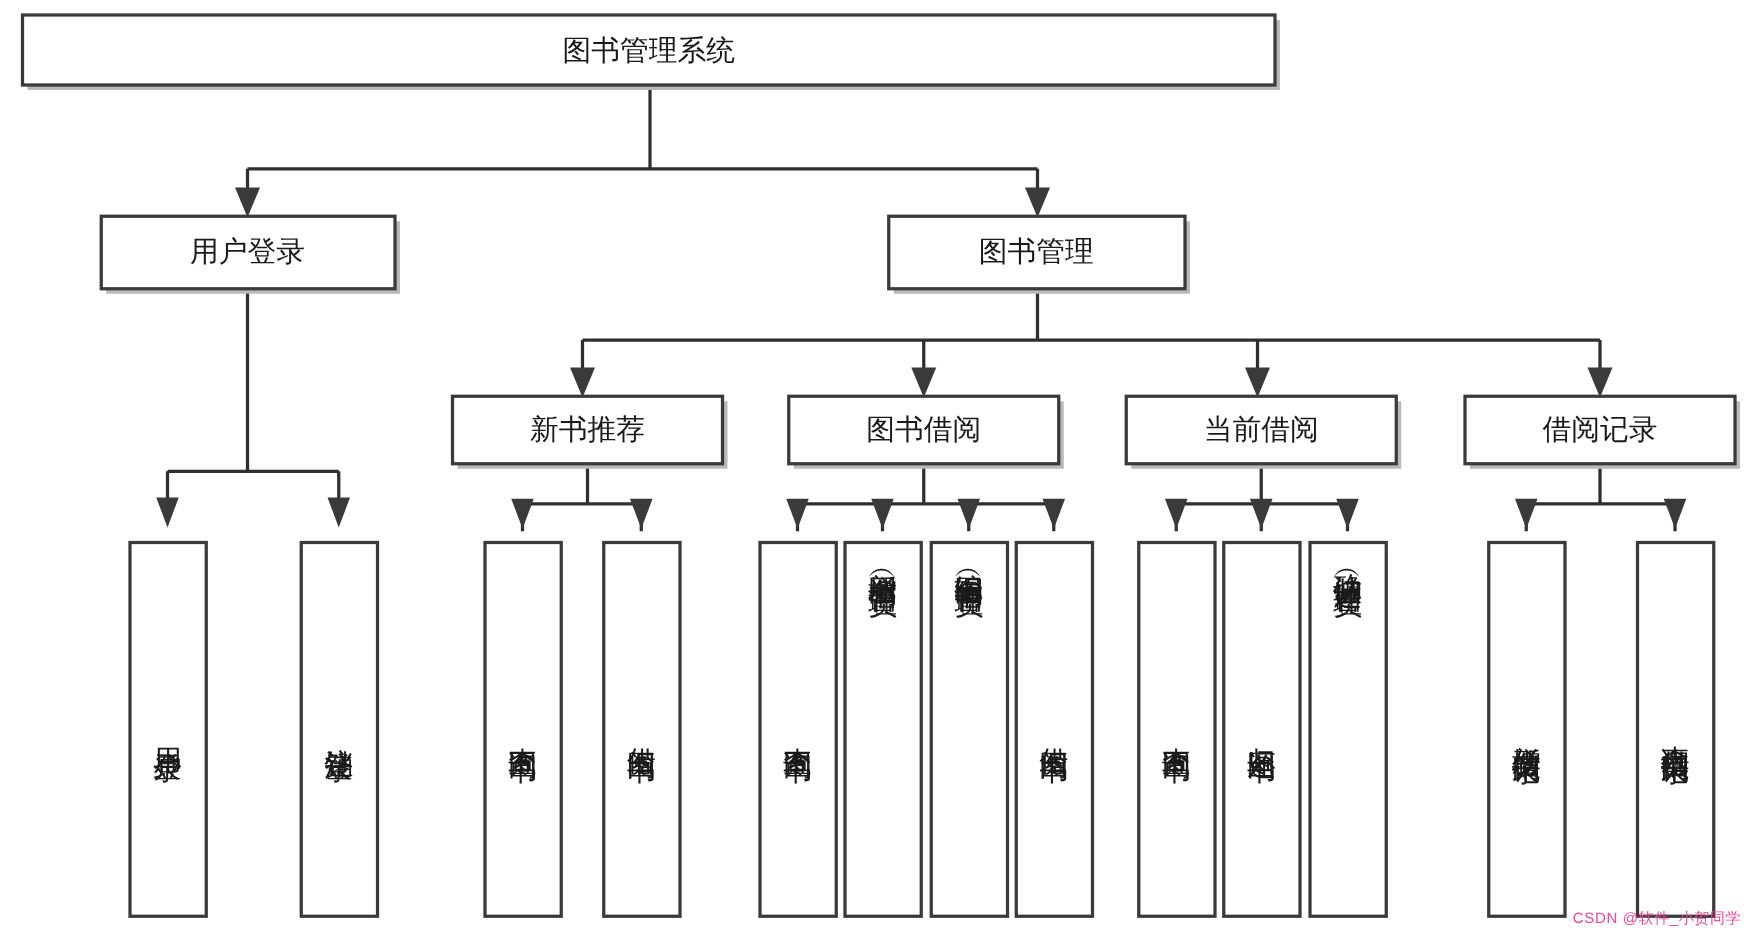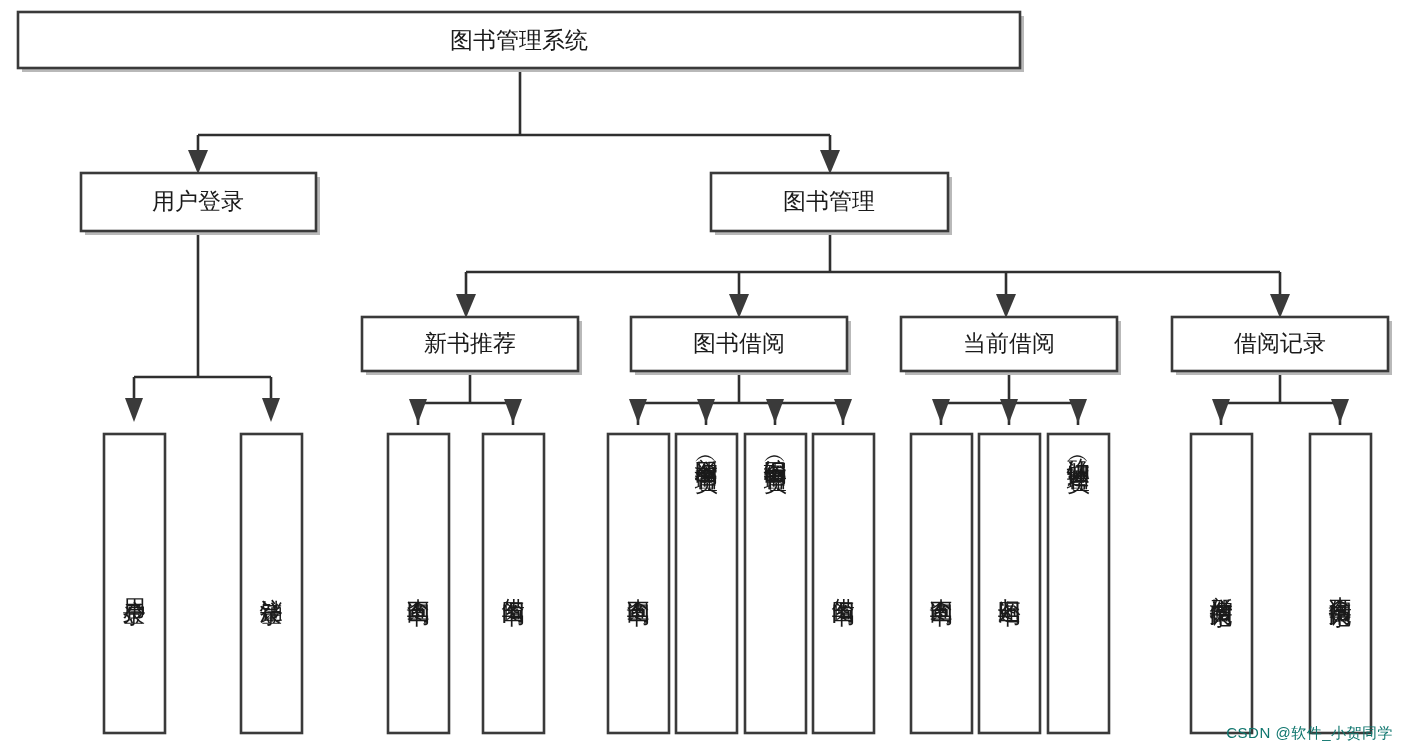--- a/index.html
+++ b/index.html
@@ -69,22 +69,22 @@
     letter-spacing: 2px;
     color: #1a1a1a;
     white-space: nowrap;
     text-align: center;
   }
   .watermark {
     position: absolute;
     right: 12px;
     bottom: 4px;
     font-family: "Liberation Sans", "DejaVu Sans", sans-serif;
-    font-size: 15px;
-    color: #0f766e;
+    font-size: 12px;
+    color: #ec4899;
     letter-spacing: 0.5px;
     white-space: nowrap;
   }
 </style>
 </head>
 <body>
 
 <div id="diagram-root">
 
   <svg class="flow" viewBox="0 0 1405 747" xmlns="http://www.w3.org/2000/svg">

